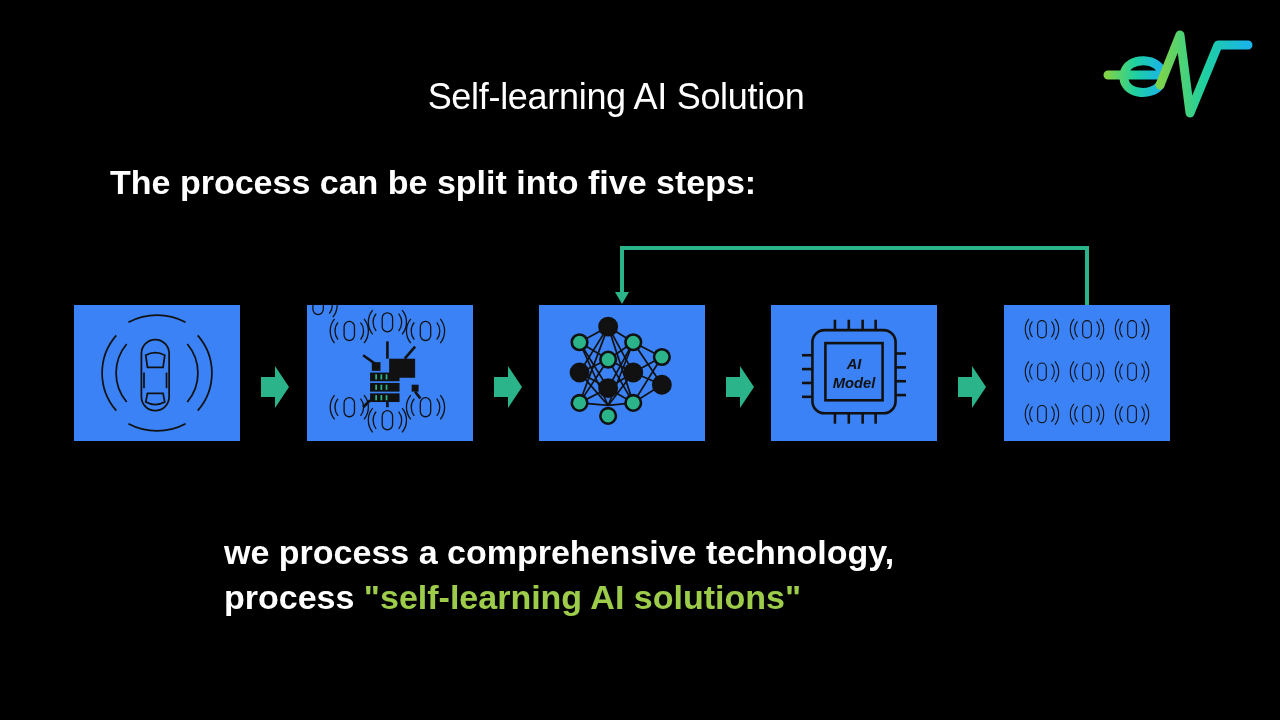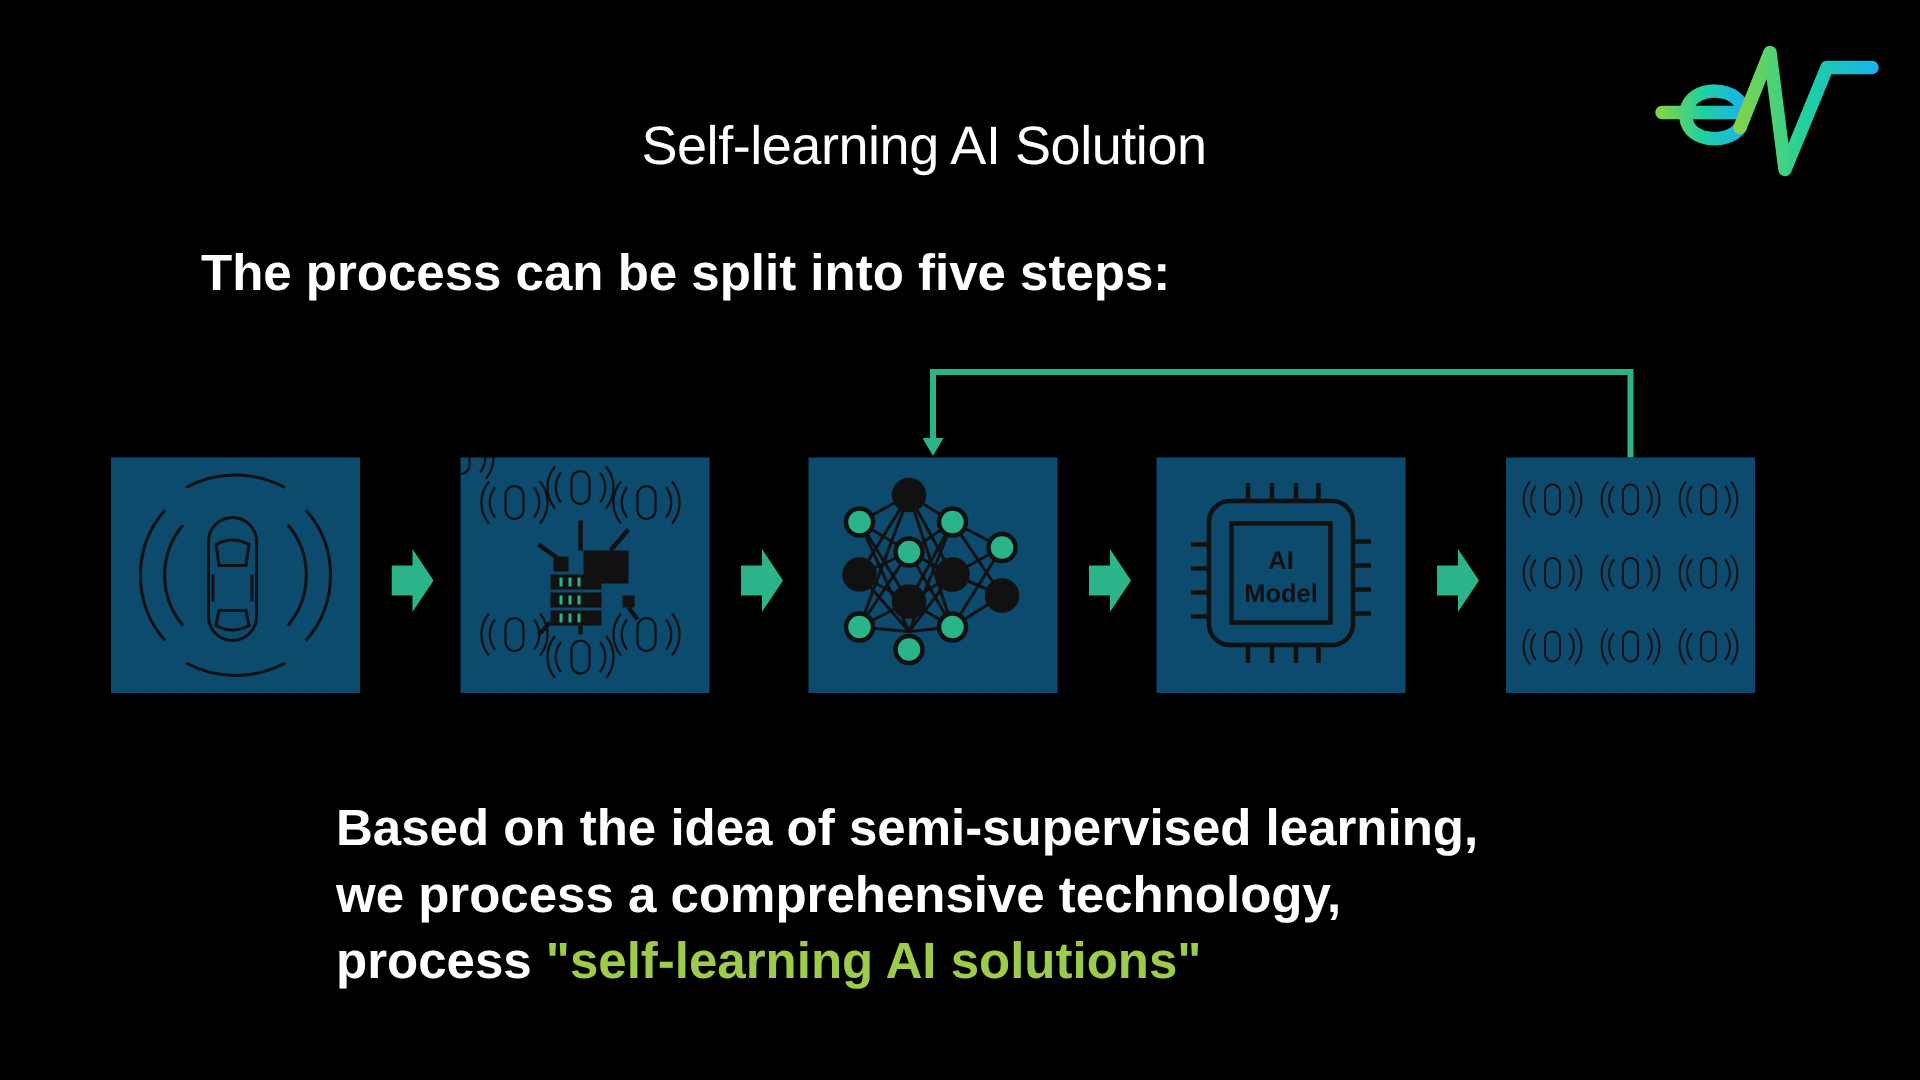--- a/index.html
+++ b/index.html
@@ -1,20 +1,20 @@
 <!DOCTYPE html>
 <html><head>
 <meta charset="utf-8">
 <style>
   html, body { margin:0; padding:0; background:#000; }
   body { width:1280px; height:720px; position:relative; overflow:hidden; font-family:"Liberation Sans", sans-serif; color:#fff; }
   .title { position:absolute; left:0; width:1232px; top:76px; text-align:center; font-size:36px; font-weight:400; letter-spacing:-0.3px; }
-  .subtitle { position:absolute; left:110px; top:163px; font-size:34px; font-weight:700;margin-left:24px; }
+  .subtitle { position:absolute; left:110px; top:163px; font-size:34px; font-weight:700; }
   .logo { position:absolute; left:1100px; top:25px; width:160px; height:100px; }
-  .step { position:absolute; top:305px; width:166px; height:157px; background:#0c4a6e; }
+  .step { position:absolute; top:305px; width:166px; height:136px; background:#3b82f6;font-style:italic; }
   .step svg { width:100%; height:100%; display:block; }
   .arrow { position:absolute; top:366px; width:28px; height:42px; }
   .feedback { position:absolute; left:0; top:0; width:1280px; height:720px; pointer-events:none; }
   .body-text { position:absolute; left:224px; top:530px; font-size:34px; font-weight:700; line-height:44.5px; }
   .hl { color:#9ccc4a; }
 </style>
 </head>
 <body>
 
 <div class="title">Self-learning AI Solution</div>
@@ -216,16 +216,15 @@
     <use href="#sc" x="31" y="77"></use>
       <use href="#sc" x="83" y="77"></use>
       <use href="#sc" x="135" y="77"></use>
     <use href="#sc" x="31" y="126"></use>
       <use href="#sc" x="83" y="126"></use>
       <use href="#sc" x="135" y="126"></use>
   </svg>
 </div>
 
 <div class="body-text">
-  <div>Based on the idea of semi-supervised learning,</div>
   <div>we process a comprehensive technology,</div>
   <div><span>process </span><span class="hl">"self-learning AI solutions"</span></div>
 </div>
 
 </body></html>

